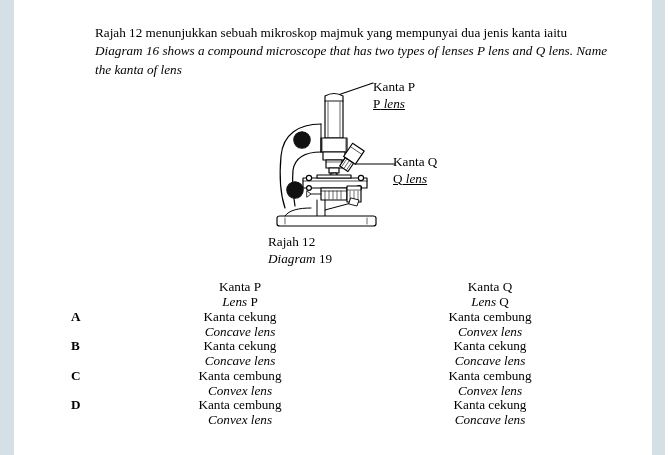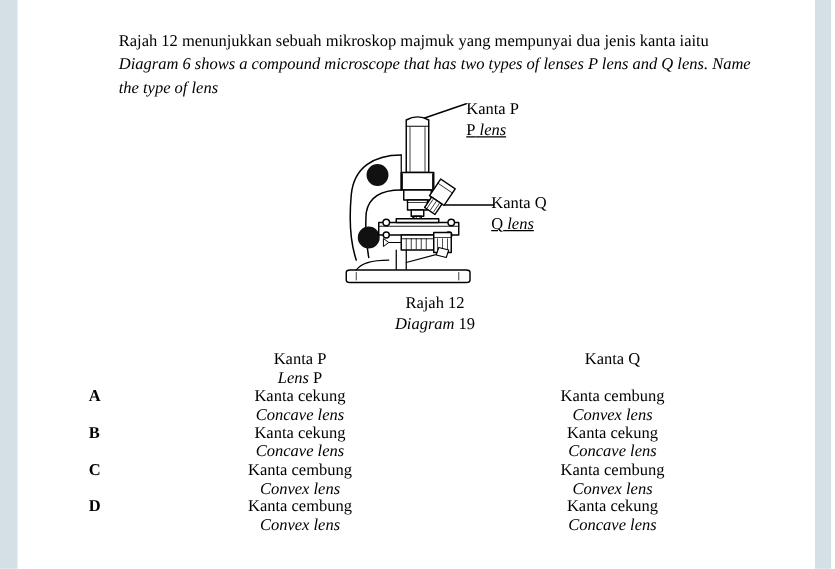--- a/index.html
+++ b/index.html
@@ -80,21 +80,20 @@
   .lbl .l2 .up { font-style: normal; }
 
   #label-p { left: 373px; top: 78px; }
   #label-q { left: 393px; top: 153px; }
 
   .caption {
     position: absolute;
     left: 268px;
     top: 234px;
     width: 160px;
-    text-align: center;
     font-size: 13.2px;
     line-height: 16.5px;
   }
   .caption .c1 { display: block; font-style: normal; }
   .caption .c2 { display: block; font-style: italic; }
   .caption .c2 .up { font-style: normal; }
 
   
   .options {
     position: absolute;
@@ -144,22 +143,22 @@
 <div class="page">
 
   <div class="edge-strip left"></div>
   <div class="edge-strip right"></div>
   <div class="edge-white-right"></div>
 
   <div class="content">
 
     <div class="stem">
       <span class="line roman">Rajah 12 menunjukkan sebuah mikroskop majmuk yang mempunyai dua jenis kanta iaitu</span>
-      <span class="line ital"><span>Diagram</span><span> 6 shows a compound microscope that has two types of lenses P lens and Q lens. Name</span></span>
-      <span class="line ital">the type of lens</span>
+      <span class="line ital"><span>Diagram</span><span> 16 shows a compound microscope that has two types of lenses P lens and Q lens. Name</span></span>
+      <span class="line ital">the kanta of lens</span>
     </div>
 
     <div class="diagram-area">
       <svg width="260" height="150" viewBox="0 0 260 150" aria-hidden="true">
         <g fill="none" stroke="#000000" stroke-width="1.15" stroke-linejoin="round" stroke-linecap="round">
 
           <path d="M80 18 L118 5" stroke-width="1.1"></path>
 
           <path d="M101 86 L140 86" stroke-width="1.1"></path>
 
@@ -259,20 +258,21 @@
 
     <div class="options">
 
       <div class="opt-head">
         <div class="col-p">
           <span class="ml">Kanta P</span>
           <span class="en"><span>Lens</span><span class="up"> P</span></span>
         </div>
         <div class="col-q">
           <span class="ml">Kanta Q</span>
+          <span class="en"><span>Lens</span><span class="up"> Q</span></span>
         </div>
       </div>
 
       <div class="opt-row">
         <div class="col-key">A</div>
         <div class="col-p">
           <span class="ml">Kanta cekung</span>
           <span class="en">Concave lens</span>
         </div>
         <div class="col-q">

